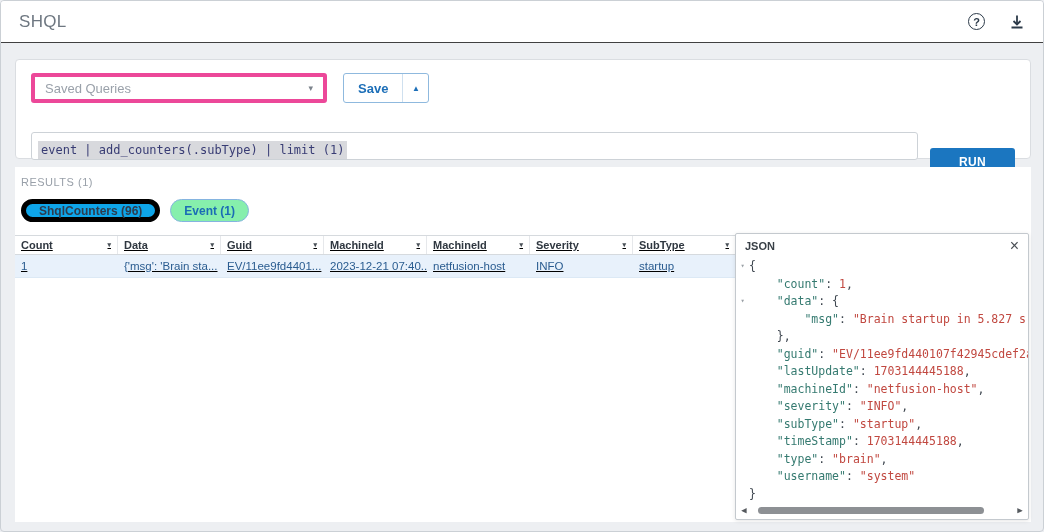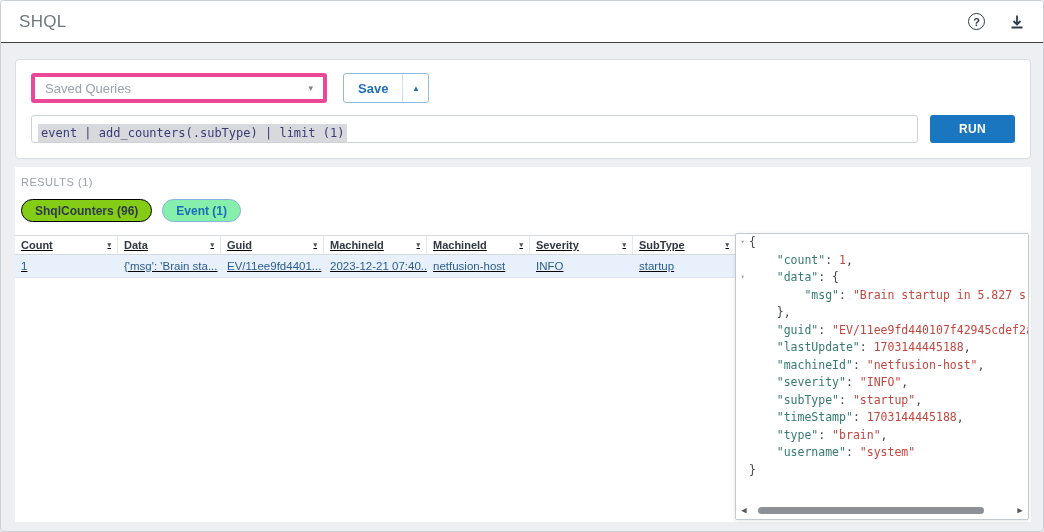--- a/index.html
+++ b/index.html
@@ -53,30 +53,30 @@
     flex:1; height:28px; border:1px solid #cdd2d7; border-radius:3px;
     display:flex; align-items:flex-end; padding:0 6px; background:#fff; cursor:text;
   }
   .query-text {
     font-family:"DejaVu Sans Mono", monospace; font-size:12px;
     color:#383c74; background:#d8d9dd; padding:2px 3px; white-space:pre;
   }
   .run-btn {
     margin-left:12px; width:85px; height:28px; background:#1b76c0; color:#fff;
     border:none; border-radius:3px; font-size:12px; font-weight:bold;
-    font-family:"Liberation Sans", sans-serif; letter-spacing:.4px; cursor:pointer;
+    font-family:"Liberation Sans", sans-serif; letter-spacing:.4px; cursor:pointer;margin-top:33px;
   }
 
   
   .results-panel { position:absolute; left:14px; top:166px; width:1016px; height:355px; background:#fff; }
   .results-label { padding:9px 0 0 6px; font-size:11px; color:#99a0a9; letter-spacing:.5px; }
   .tabs { display:flex; gap:10px; margin:11px 0 0 6px; }
   .tab { height:23px; padding:0 13px; border-radius:12px; display:flex; align-items:center;
          font-size:12px; font-weight:bold; cursor:pointer; }
-  .tab.inactive { background:#84cc16; border:1px solid #000000; color:#2e3b4c; }
+  .tab.inactive { background:#0ea5e9; border:5px solid #000000; color:#2e3b4c; }
   .tab.active   { background:#86efac; border:1px solid #85b4e0; color:#1b6cb5; }
 
   
   .table-wrap { margin-top:13px; width:721px;text-decoration:underline; }
   .header-row { display:flex; height:20px; border-top:1px solid #d6dade; border-bottom:1px solid #d6dade; }
   .th-cell {
     width:103px; display:flex; align-items:center; justify-content:space-between;
     padding:0 6px; border-right:1px solid #e6e8eb;
     font-size:11px; font-weight:bold; color:#2f3740; cursor:pointer;
   }
@@ -201,20 +201,24 @@
             <div class="td-cell">EV/11ee9fd4401...</div>
             <div class="td-cell">2023-12-21 07:40...</div>
             <div class="td-cell">netfusion-host</div>
             <div class="td-cell">INFO</div>
             <div class="td-cell">startup</div>
           </div>
         </div>
     </div>
 
     <div class="json-panel">
+      <div class="json-header">
+        <span class="json-title">JSON</span>
+        <span class="json-close">×</span>
+      </div>
       <div class="json-body">
         <div>
             <div class="json-line"><span class="gutter">▾</span><span class="code"><span style="color: rgb(63, 71, 80);">{</span></span></div>
             <div class="json-line"><span class="gutter"></span><span class="code">    <span style="color: rgb(53, 122, 112);">"count"</span><span style="color: rgb(63, 71, 80);">: </span><span style="color: rgb(193, 72, 64);">1</span><span style="color: rgb(63, 71, 80);">,</span></span></div>
             <div class="json-line"><span class="gutter">▾</span><span class="code">    <span style="color: rgb(53, 122, 112);">"data"</span><span style="color: rgb(63, 71, 80);">: </span><span style="color: rgb(63, 71, 80);">{</span></span></div>
             <div class="json-line"><span class="gutter"></span><span class="code">        <span style="color: rgb(53, 122, 112);">"msg"</span><span style="color: rgb(63, 71, 80);">: </span><span style="color: rgb(193, 72, 64);">"Brain startup in 5.827 s (pid 1)"</span></span></div>
             <div class="json-line"><span class="gutter"></span><span class="code">    <span style="color: rgb(63, 71, 80);">},</span></span></div>
             <div class="json-line"><span class="gutter"></span><span class="code">    <span style="color: rgb(53, 122, 112);">"guid"</span><span style="color: rgb(63, 71, 80);">: </span><span style="color: rgb(193, 72, 64);">"EV/11ee9fd440107f42945cdef2a46bc29e"</span></span></div>
             <div class="json-line"><span class="gutter"></span><span class="code">    <span style="color: rgb(53, 122, 112);">"lastUpdate"</span><span style="color: rgb(63, 71, 80);">: </span><span style="color: rgb(193, 72, 64);">1703144445188</span><span style="color: rgb(63, 71, 80);">,</span></span></div>
             <div class="json-line"><span class="gutter"></span><span class="code">    <span style="color: rgb(53, 122, 112);">"machineId"</span><span style="color: rgb(63, 71, 80);">: </span><span style="color: rgb(193, 72, 64);">"netfusion-host"</span><span style="color: rgb(63, 71, 80);">,</span></span></div>

